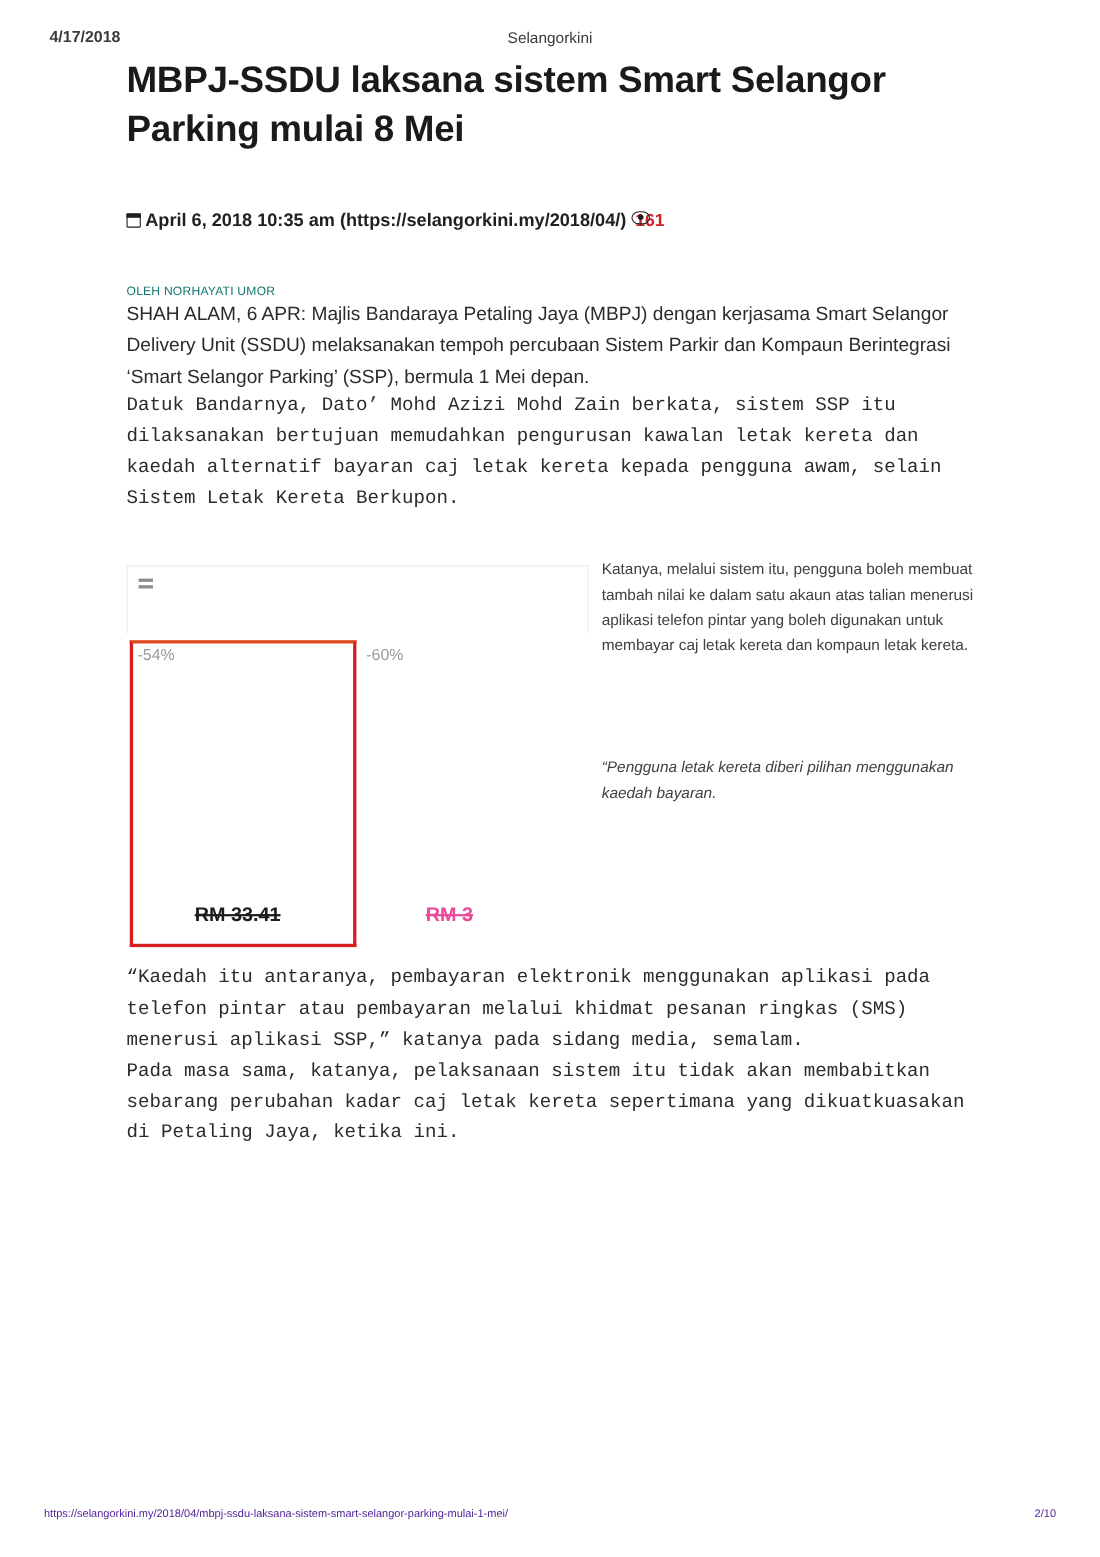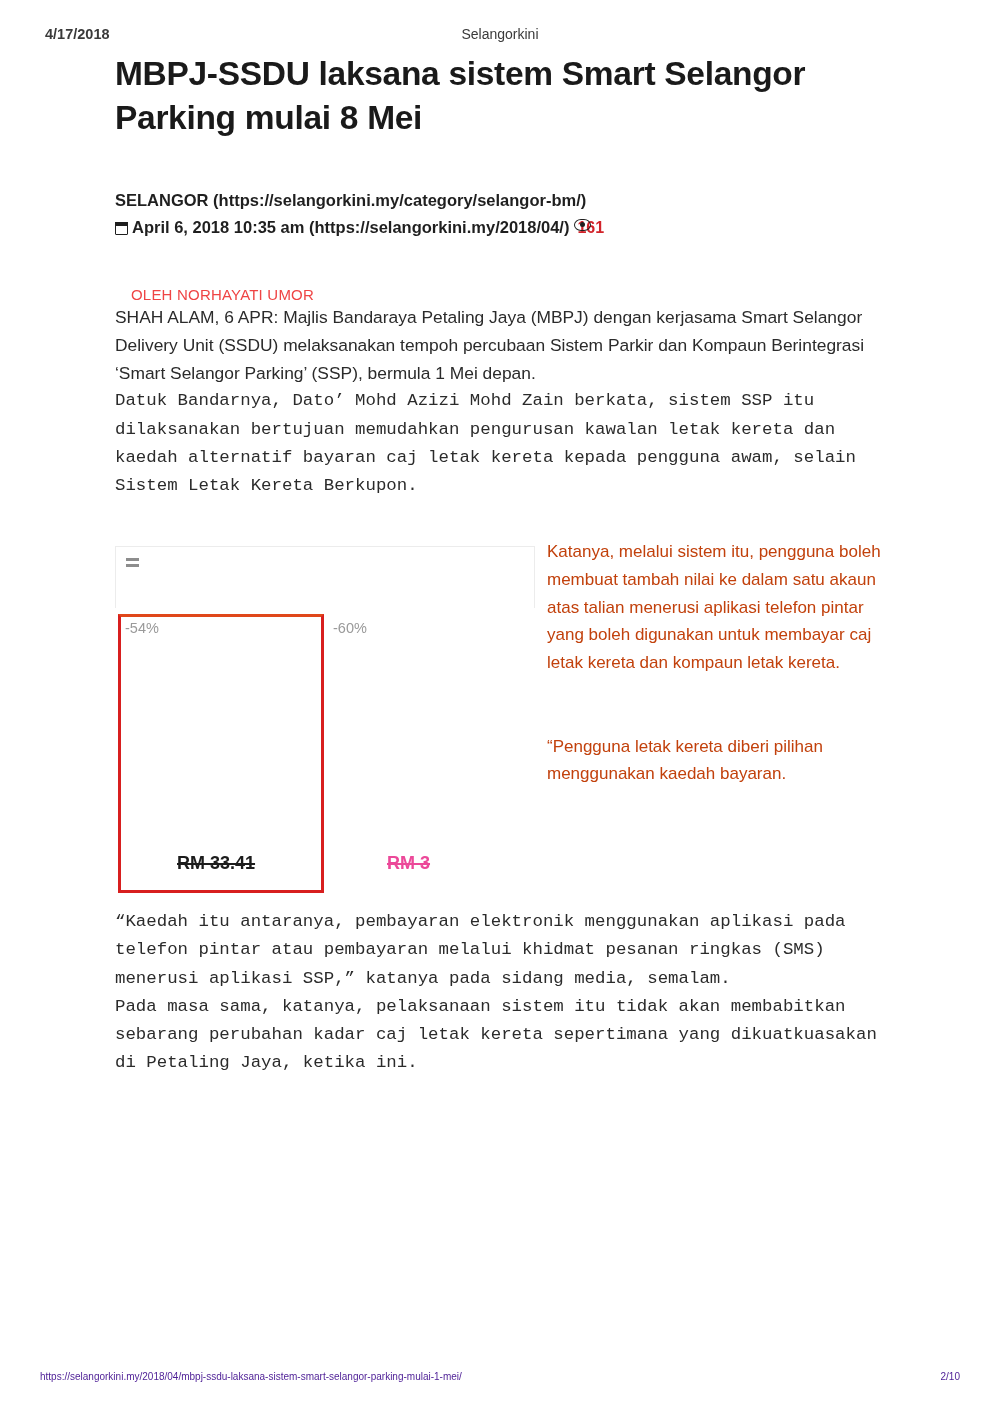--- a/index.html
+++ b/index.html
@@ -125,24 +125,23 @@
     background: #1f1f1f;
   }
   .views-count {
     color: #d2232a;
     font-weight: 700;
     font-size: 16px;
   }
 
   .byline {
     margin-top: 44px;
-    font-size: 15px;
+    font-size: 11px;
     letter-spacing: 0.2px;
-    color: #ef4444;
-    margin-left: 16px;
+    color: #0f766e;
   }
 
   p.body-text {
     margin: 0;
     font-size: 17.4px;
     line-height: 1.62;
     color: #2b2b2b;
   }
   .p-gap-1 { margin-top: 38px; }
   .p-gap-2 { margin-top: 32px; font-family: Liberation Mono, monospace; }
@@ -231,25 +230,25 @@
   }
 
   .side-col {
     position: absolute;
     left: 432px;
     top: 0;
     width: 348px;
   }
   .side-col p {
     margin: 0;
-    font-size: 17px;
+    font-size: 14px;
     line-height: 1.63;
-    color: #c2410c;
-  }
-  .side-col p.second { margin-top: 56px; }
+    color: #404040;
+  }
+  .side-col p.second { margin-top: 88px; font-style: italic; }
 
   
   .print-footer {
     position: absolute;
     bottom: 26px;
     left: 0;
     width: 1000px;
     height: 18px;
     font-size: 10px;
     color: #4c1d95;
@@ -275,23 +274,20 @@
     <span class="ph-date">4/17/2018</span>
     <span class="ph-site">Selangorkini</span>
   </div>
 
   <div class="article">
 
     <h1 class="headline">MBPJ-SSDU laksana sistem Smart Selangor Parking mulai 8 Mei</h1>
 
     <div class="meta">
       <span class="meta-line">
-        <span class="cat-link">SELANGOR (https://selangorkini.my/category/selangor-bm/)</span>
-      </span>
-      <span class="meta-line">
         <span class="ico cal-icon"></span><span>April 6, 2018 10:35 am (https://selangorkini.my/2018/04/)</span><span class="eye-icon"></span><span class="views-count">161</span>
       </span>
     </div>
 
     <div class="byline">OLEH NORHAYATI UMOR</div>
 
     <p class="body-text p-gap-1">SHAH ALAM, 6 APR: Majlis Bandaraya Petaling Jaya (MBPJ) dengan kerjasama Smart Selangor Delivery Unit (SSDU) melaksanakan tempoh percubaan Sistem Parkir dan Kompaun Berintegrasi ‘Smart Selangor Parking’ (SSP), bermula 1 Mei depan.</p>
 
     <p class="body-text p-gap-2">Datuk Bandarnya, Dato’ Mohd Azizi Mohd Zain berkata, sistem SSP itu dilaksanakan bertujuan memudahkan pengurusan kawalan letak kereta dan kaedah alternatif bayaran caj letak kereta kepada pengguna awam, selain Sistem Letak Kereta Berkupon.</p>
 

